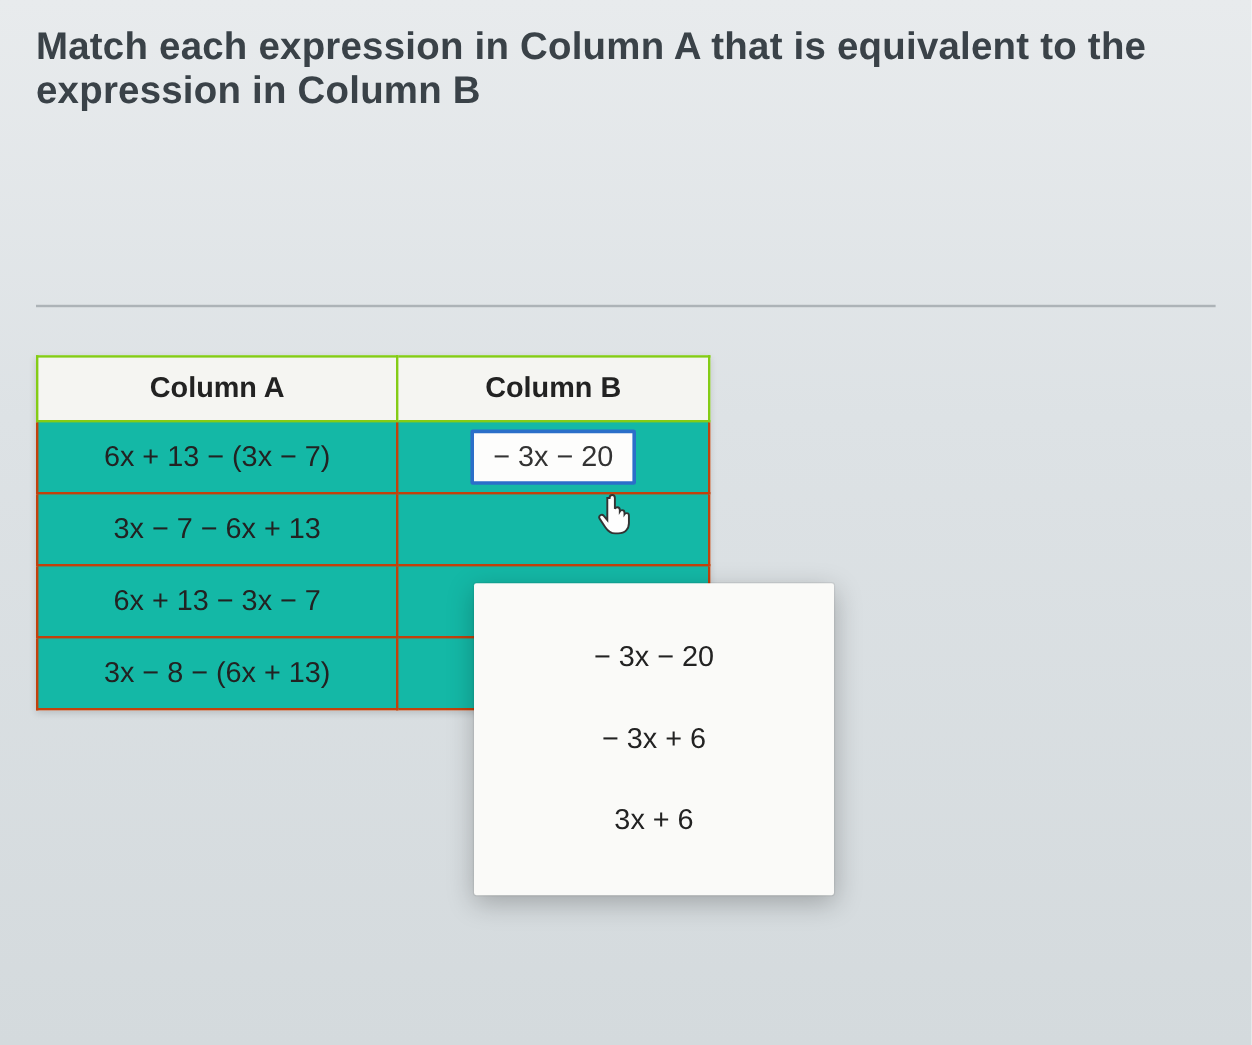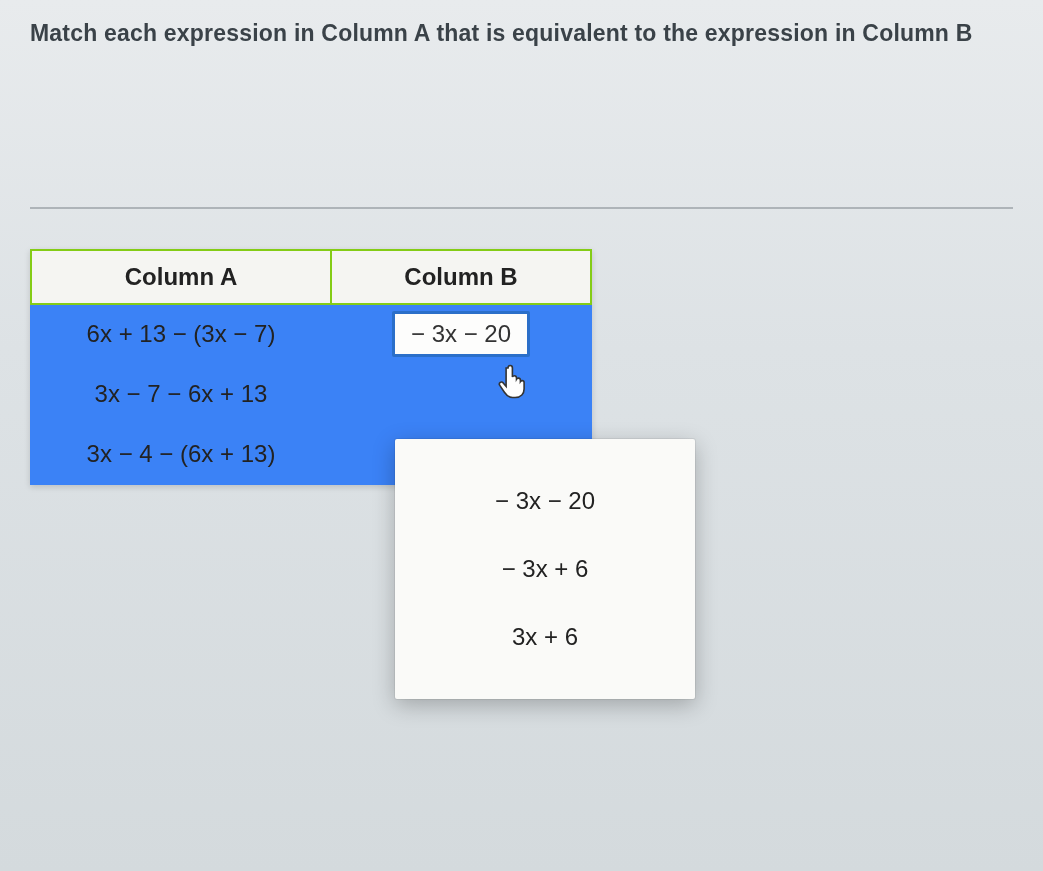--- a/index.html
+++ b/index.html
@@ -11,21 +11,21 @@
       font-family: Arial, Helvetica, sans-serif;
       background: linear-gradient(180deg, #e8ebed 0%, #dde2e5 40%, #d4dadd 100%);
       width: 1043px;
       height: 871px;
       padding: 20px 30px;
       color: #2a2a2a;
       overflow: hidden;
       position: relative;
     }
     .question-text {
-      font-size: 23px;
+      font-size: 32px;
       font-weight: 600;
       color: #3a4248;
       margin-bottom: 40px;
       letter-spacing: 0.2px;
       filter: blur(0.4px);
     }
     .divider {
       border: none;
       border-top: 2px solid #7a8288;
       margin: 160px 0 40px 0;
@@ -42,25 +42,25 @@
     .match-table th {
       border: 2px solid #84cc16;
       padding: 12px 20px;
       font-size: 24px;
       font-weight: 700;
       text-align: center;
       background: #f5f5f2;
       color: #222;
     }
     .match-table td {
-      border: 2px solid #3b82f6;
+      border: 2px solid #c2410c;
       padding: 0 20px;
       font-size: 24px;
       text-align: center;
-      background: #3b82f6;
+      background: #14b8a6;
       color: #222;
       min-width: 200px;
       height: 60px;
       vertical-align: middle;
     }
     .col-a {
       width: 300px;
     }
     .col-b {
       width: 260px;
@@ -123,21 +123,25 @@
         <td>6x + 13 − (3x − 7)</td>
         <td>
           <span class="selected-answer">− 3x − 20</span>
         </td>
       </tr>
       <tr>
         <td>3x − 7 − 6x + 13</td>
         <td></td>
       </tr>
       <tr>
-        <td>3x − 4 − (6x + 13)</td>
+        <td>6x + 13 − 3x − 7</td>
+        <td></td>
+      </tr>
+      <tr>
+        <td>3x − 8 − (6x + 13)</td>
         <td></td>
       </tr>
     </tbody>
   </table>
 
   <svg class="cursor-hand" viewBox="0 0 32 36">
     <path d="M13 4 c0-1.5 1-2.5 2.2-2.5 s2.2 1 2.2 2.5 v9 c0.4-0.8 1.2-1.3 2-1.3 1.2 0 2.1 1 2.1 2.3 v1.2 c0.4-0.7 1.1-1.1 1.9-1.1 1.1 0 2 0.9 2 2.1 v1.4 c0.4-0.6 1-1 1.8-1 1.1 0 1.9 0.9 1.9 2 v6.5 c0 4.5-3 8.4-9 8.4 h-2.5 c-3.5 0-5.8-1.6-8.2-5.2 l-4.6-6.9 c-0.7-1-0.5-2.3 0.5-3 0.9-0.6 2.1-0.4 2.9 0.5 l2.9 3.5 V4 z" fill="#fefefe" stroke="#333" stroke-width="1.6"></path>
   </svg>
 
   <div class="dropdown-panel">

